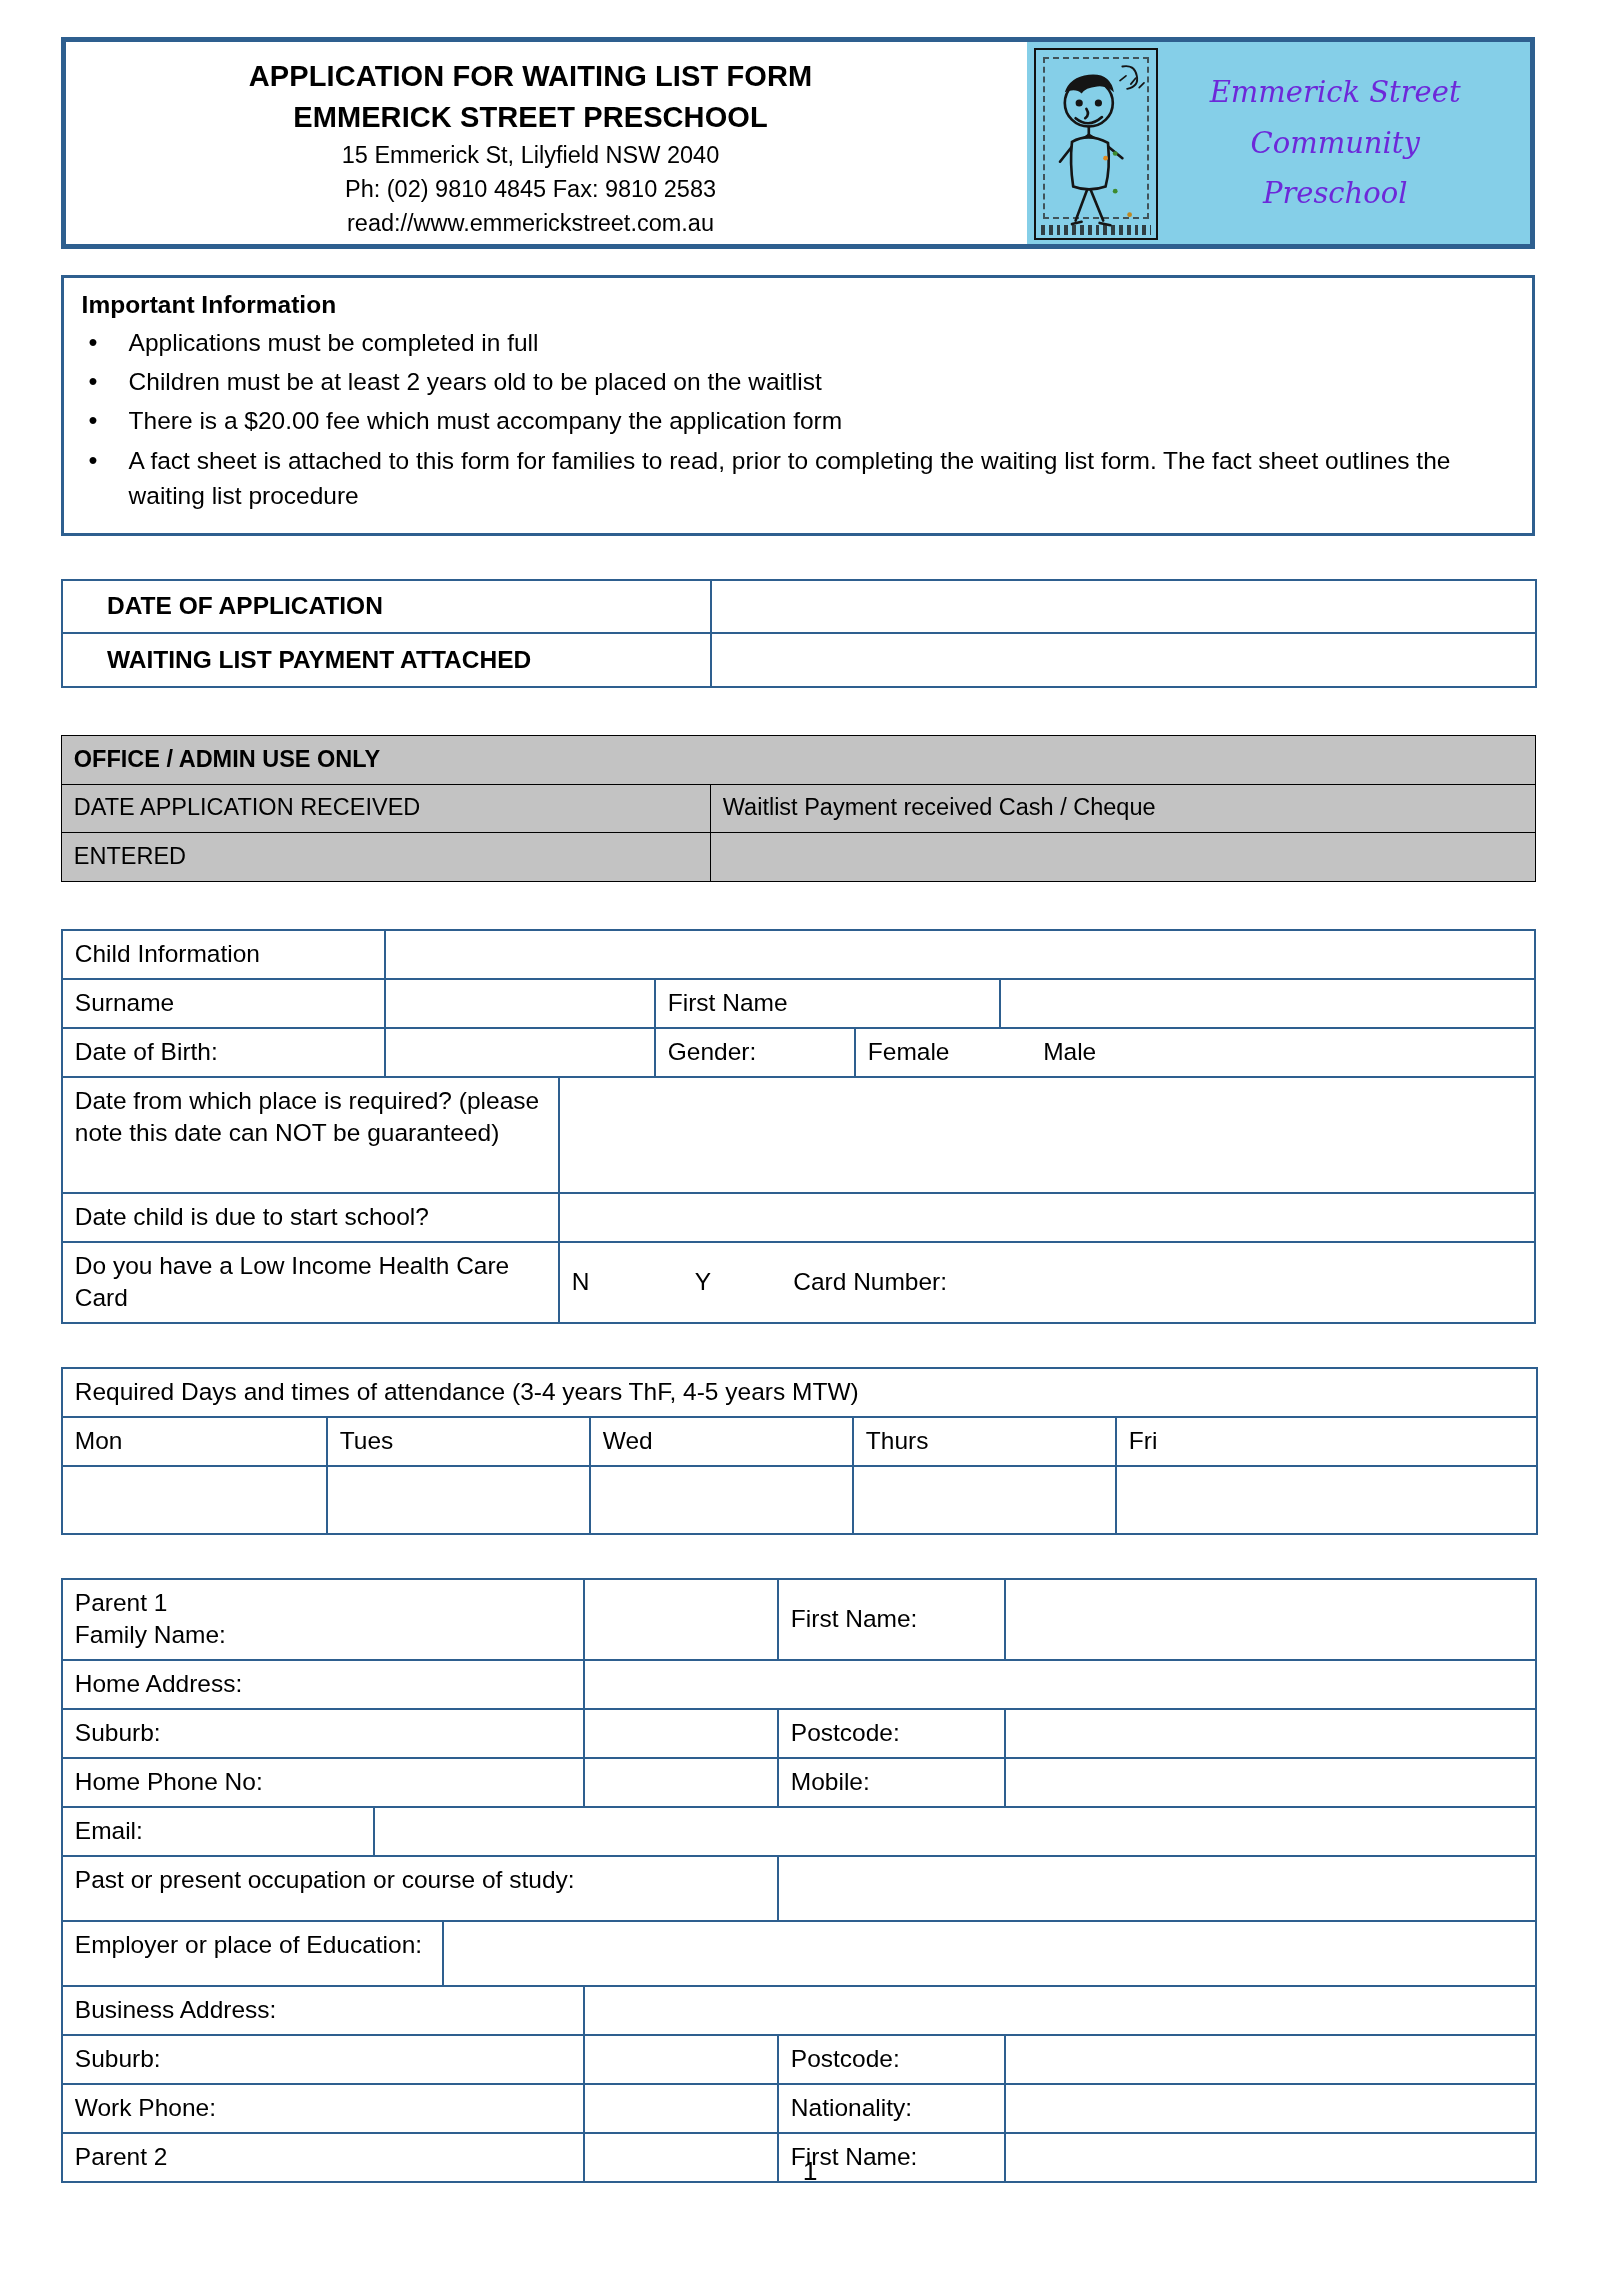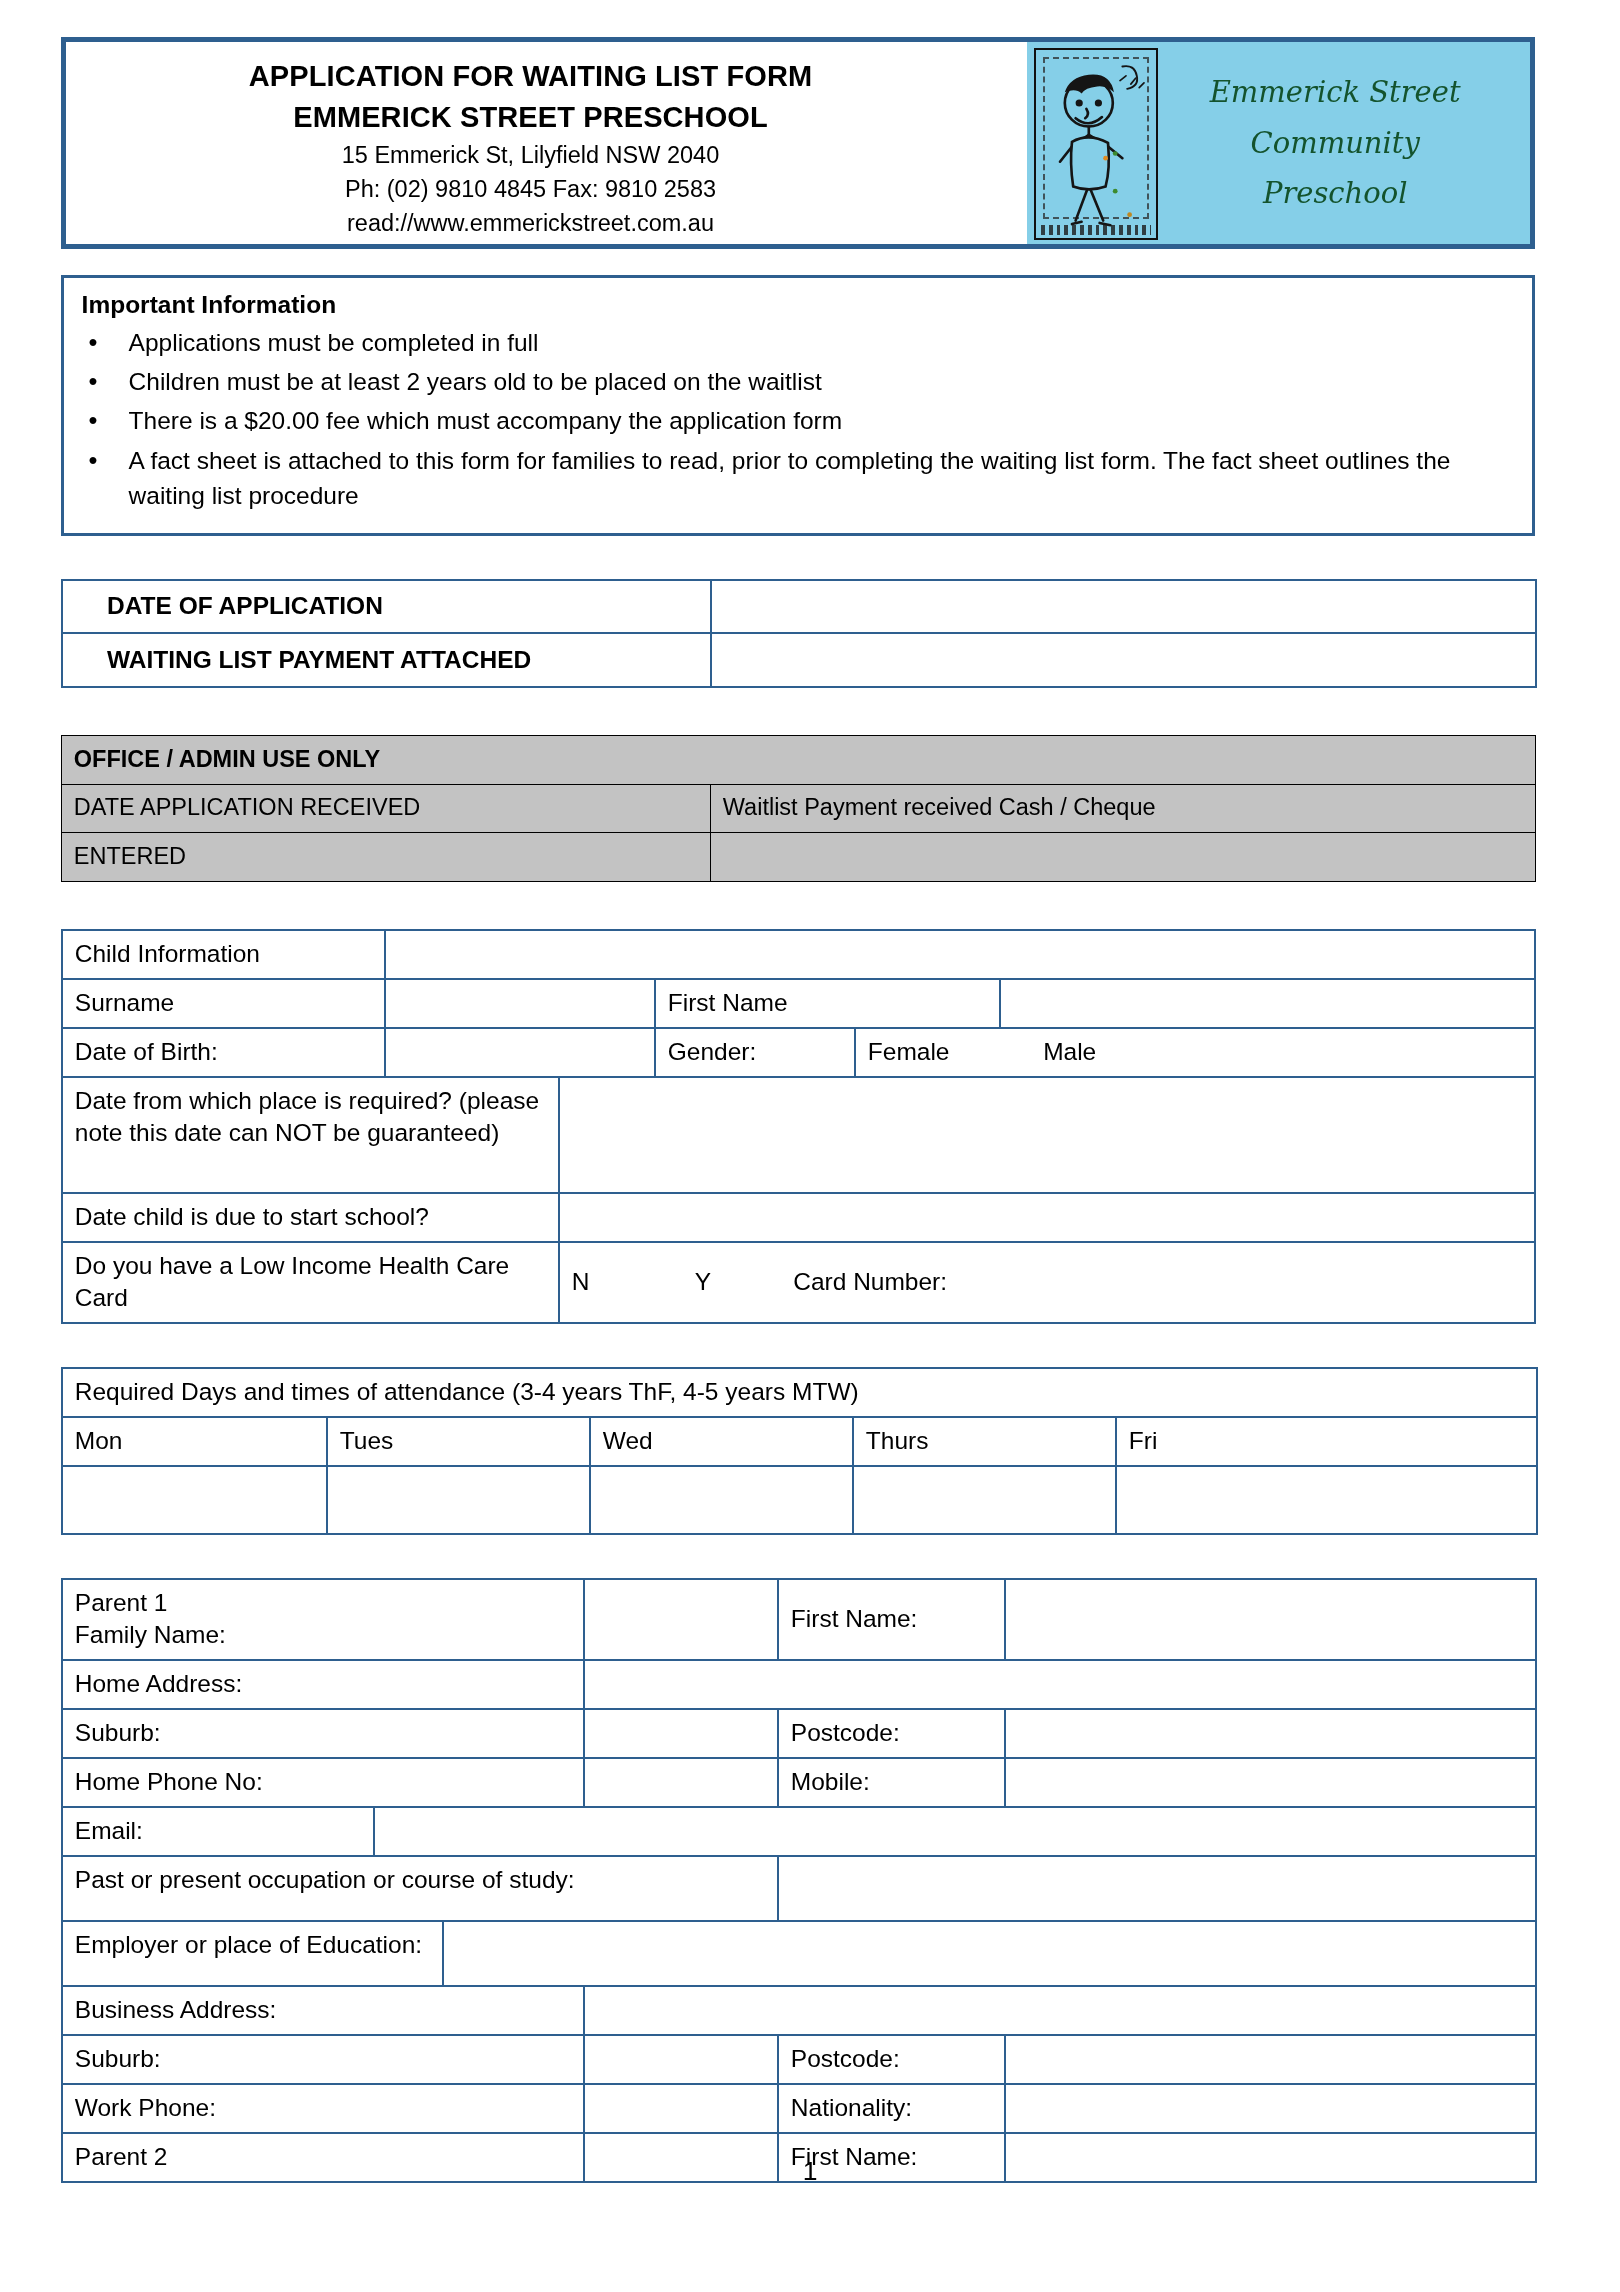--- a/index.html
+++ b/index.html
@@ -103,21 +103,21 @@
     flex-direction: column;
     align-items: center;
     justify-content: center;
     padding-right: 17.6px;
   }
   .logo-text span {
     font-family: "DejaVu Serif", serif;
     font-style: italic;
     font-size: 29px;
     line-height: 1.75;
-    color: #14532d;
+    color: #6d28d9;
     white-space: nowrap;
   }
 
   
   .info-box {
     margin-top: 25.5px;
     border: 3.9px solid #2e5f8f;
     width: 1474px;
     box-sizing: border-box;
     padding: 13.7px 17.6px 15.7px 17.6px;

